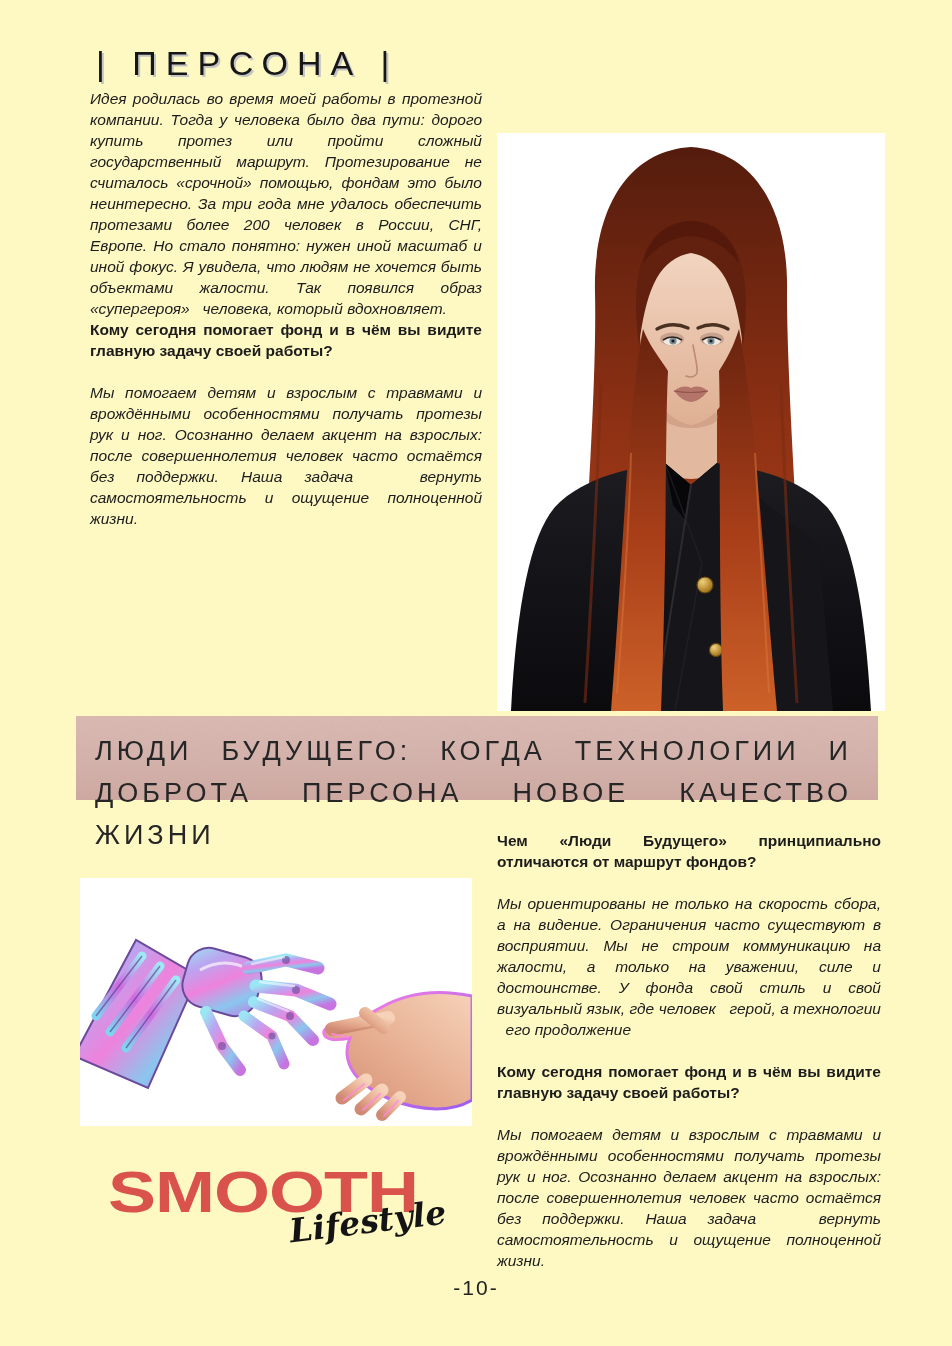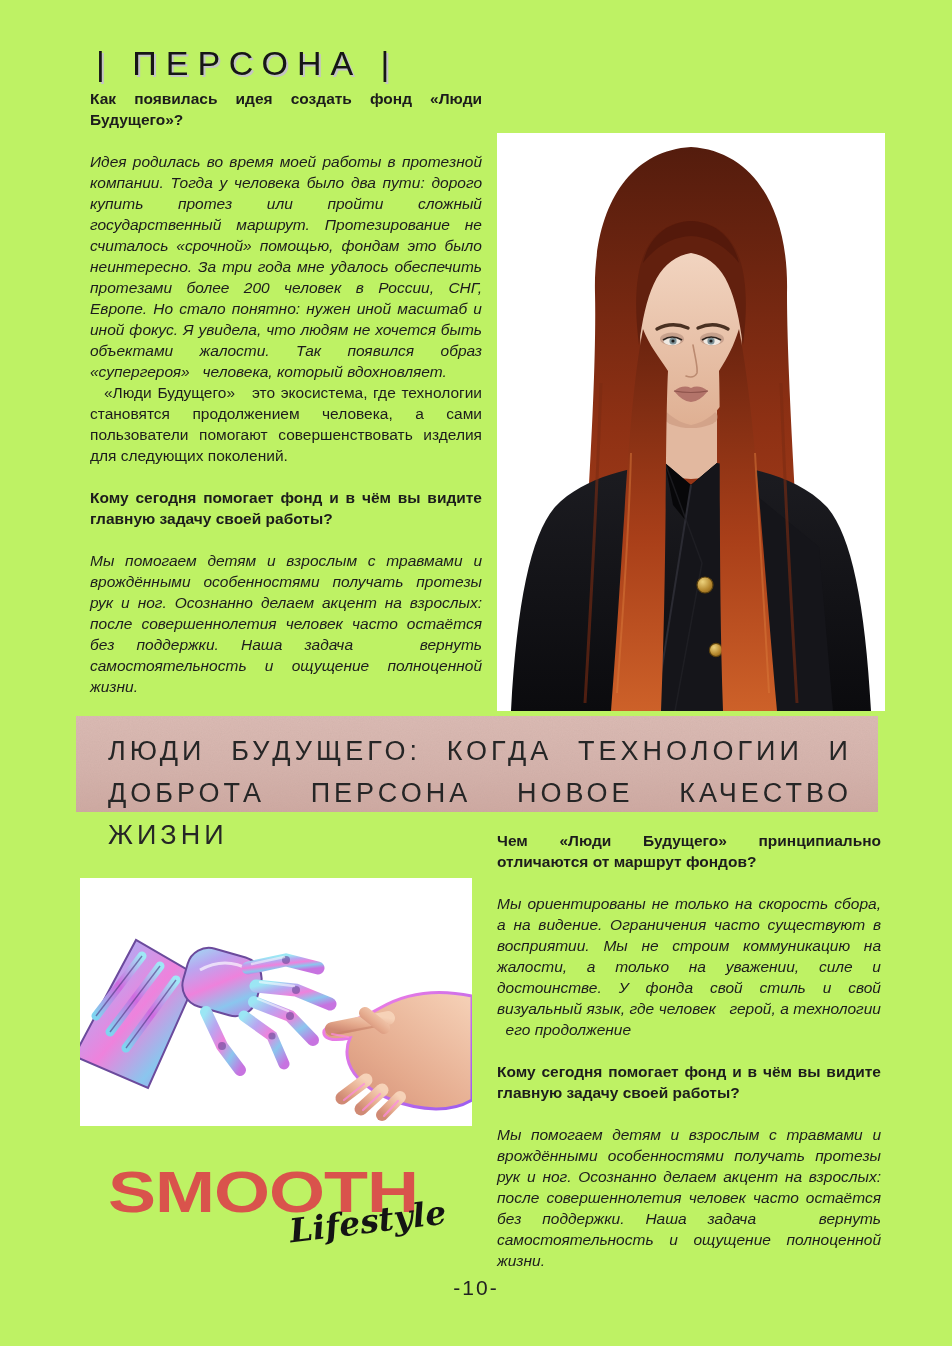--- a/index.html
+++ b/index.html
@@ -1,19 +1,19 @@
 <!DOCTYPE html>
 <html><head>
 <meta charset="utf-8">
 <style>
   html,body{margin:0;padding:0;background:#ffffff;}
   .page{
     position:relative;
     width:952px;height:1346px;
-    background:#bef264;
+    background:#fef9c3;
     font-family:"Liberation Sans", sans-serif;
     color:#1c1c1c;
     overflow:hidden;
   }
   
   .header-title{
     position:absolute;left:96px;top:44px;
     font-size:34px;font-weight:400;letter-spacing:9px;
     color:#161616;
     text-shadow:2px 2px 0 #c4c4c4;
@@ -27,24 +27,24 @@
   }
   .col-left{left:90px;top:88px;width:392px;}
   .col-right{left:497px;top:830px;width:384px;}
   .q{font-weight:bold;margin:0 0 21px 0;}
   .p{margin:0 0 21px 0;font-style:italic;}
   .p-cont{margin:0 0 21px 0;text-indent:14px;}
   
   .portrait{position:absolute;left:497px;top:133px;width:388px;height:578px;}
   
   .banner{
-    position:absolute;left:76px;top:716px;width:802px;height:96px;
+    position:absolute;left:76px;top:716px;width:802px;height:84px;
     background:linear-gradient(180deg,#dcbcb5 0%,#d6b4ad 55%,#cfaaa2 100%);
     box-sizing:border-box;
-    padding:14px 26px 0 32px;
+    padding:14px 26px 0 19px;
   }
   .banner-noise{position:absolute;left:0;top:0;width:100%;height:100%;opacity:.5;}
   .banner-line{
     position:relative;
     font-size:27px;line-height:42px;
     letter-spacing:4px;
     color:#262626;
     text-align:justify;text-align-last:justify;
     font-weight:400;
   }
@@ -75,23 +75,21 @@
   }
 </style>
 </head>
 <body>
 
 <div class="page">
 
   <div class="header-title">| ПЕРСОНА |</div>
 
   <div class="col col-left">
-    <p class="q">Как появилась идея создать фонд «Люди Будущего»?</p>
     <p class="p" style="margin-bottom:0">Идея родилась во время моей работы в протезной компании. Тогда у человека было два пути: дорого купить протез или пройти сложный государственный маршрут. Протезирование не считалось «срочной» помощью, фондам это было неинтересно. За три года мне удалось обеспечить протезами более 200 человек в России, СНГ, Европе. Но стало понятно: нужен иной масштаб и иной фокус. Я увидела, что людям не хочется быть объектами жалости. Так появился образ «супергероя»&nbsp;&nbsp; человека, который вдохновляет.</p>
-    <p class="p-cont">«Люди Будущего»&nbsp;&nbsp; это экосистема, где технологии становятся продолжением человека, а сами пользователи помогают совершенствовать изделия для следующих поколений.</p>
     <p class="q">Кому сегодня помогает фонд и в чём вы видите главную задачу своей работы?</p>
     <p class="p">Мы помогаем детям и взрослым с травмами и врождёнными особенностями получать протезы рук и ног. Осознанно делаем акцент на взрослых: после совершеннолетия человек часто остаётся без поддержки. Наша задача&nbsp;&nbsp; вернуть самостоятельность и ощущение полноценной жизни.</p>
   </div>
 
   <div class="portrait">
     <svg width="388" height="578" viewBox="0 0 388 578">
       <defs>
         <linearGradient id="gHair" x1="0" y1="0" x2="0" y2="1">
           <stop offset="0" stop-color="#541c0d"></stop>
             <stop offset="0.5" stop-color="#8f3114"></stop>

